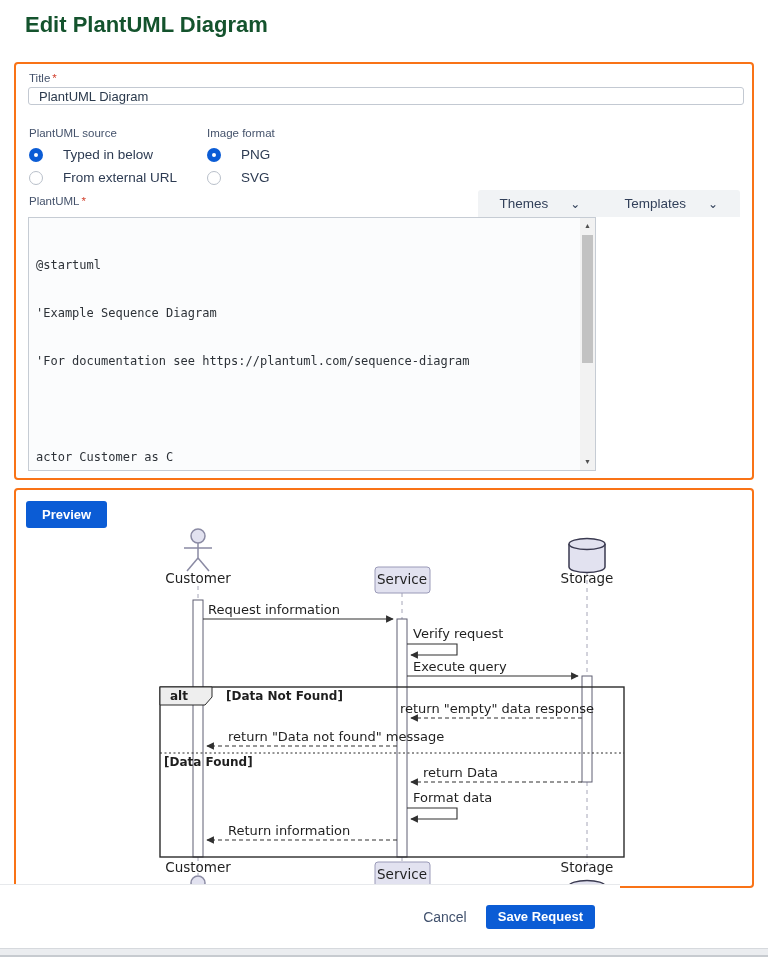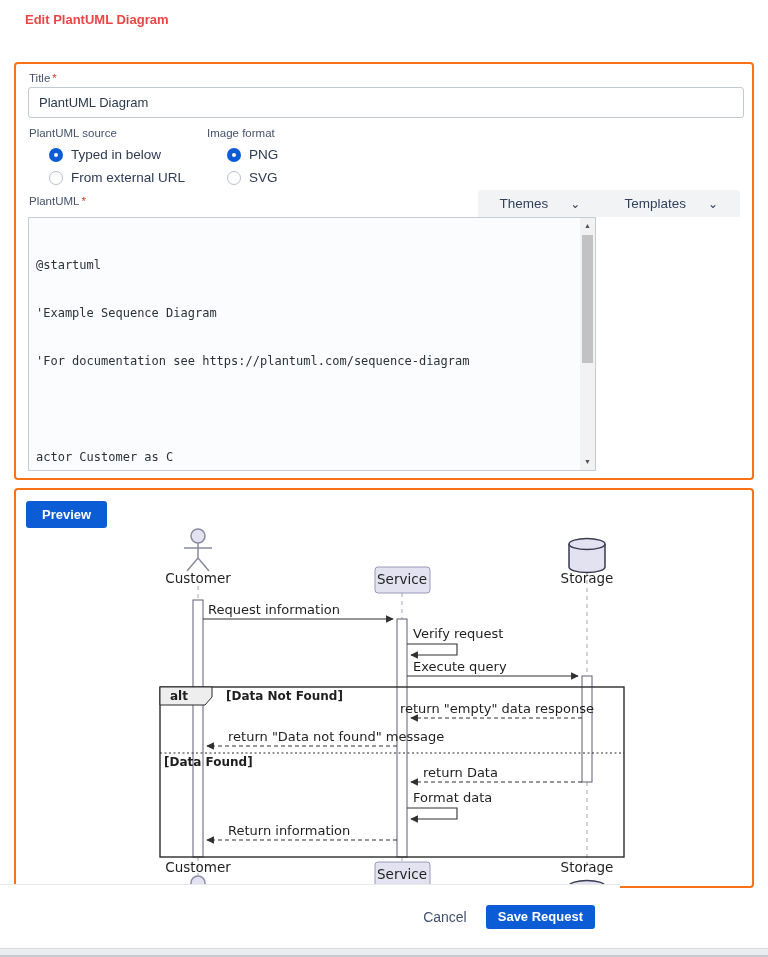--- a/index.html
+++ b/index.html
@@ -1,34 +1,34 @@
 <!DOCTYPE html>
 <html><head>
 <meta charset="utf-8">
 <style>
   * { margin:0; padding:0; box-sizing:border-box; }
   body { background:#fff; }
   .page { position:relative; width:768px; height:957px; background:#fff; overflow:hidden;
           font-family:"Liberation Sans", sans-serif; }
-  .page-title { position:absolute; left:25px; top:12px; font-size:13px; font-weight:700; color:#ef4444; }
+  .page-title { position:absolute; left:25px; top:12px; font-size:22px; font-weight:700; color:#14532d; }
 
   .panel { position:absolute; border:2px solid #f97316; border-radius:4px; background:#fff; }
   .panel-form { left:14px; top:62px; width:740px; height:418px; }
   .panel-preview { left:14px; top:488px; width:740px; height:400px; }
 
   .field-label { font-size:11.5px; color:#44526b; }
   .req { color:#d2422f; margin-left:2px; font-size:11.5px; }
   .lbl-title { position:absolute; left:13px; top:8px; }
-  .title-input { position:absolute; left:12px; top:23px; width:716px; height:31px;
+  .title-input { position:absolute; left:12px; top:23px; width:716px; height:18px;
                  border:1px solid #c3c9d2; border-radius:3px; font-size:13px; color:#2b3a4d;
                  padding:0 10px; background:#fff; font-family:"Liberation Sans",sans-serif; }
 
   .radio-col { position:absolute; top:63px; }
   .col-source { left:13px; } .col-format { left:191px; }
-  .radio-row { display:flex; align-items:center; gap:8px; margin-top:8px; height:15px;margin-left:20px; }
+  .radio-row { display:flex; align-items:center; gap:20px; margin-top:8px; height:15px; }
   .radio { width:14px; height:14px; border-radius:50%; flex:0 0 14px; position:relative; }
   .radio-on { background:#0b5cd5; }
   .radio-on::after { content:""; position:absolute; left:5px; top:5px; width:4px; height:4px; border-radius:50%; background:#fff; }
   .radio-off { background:#fff; border:1px solid #b9c0ca; }
   .radio-label { font-size:13.5px; color:#2d3b52; }
 
   .lbl-plantuml { position:absolute; left:13px; top:131px; }
   .dropdowns { position:absolute; right:12px; top:126px; display:flex; background:#f1f3f5; border-radius:3px 3px 0 0; }
   .dd-btn { padding:6px 22px; font-size:13.5px; color:#32405a; display:flex; align-items:center; gap:22px; cursor:pointer; }
   .chev { font-size:12px; line-height:10px; color:#32405a; }

